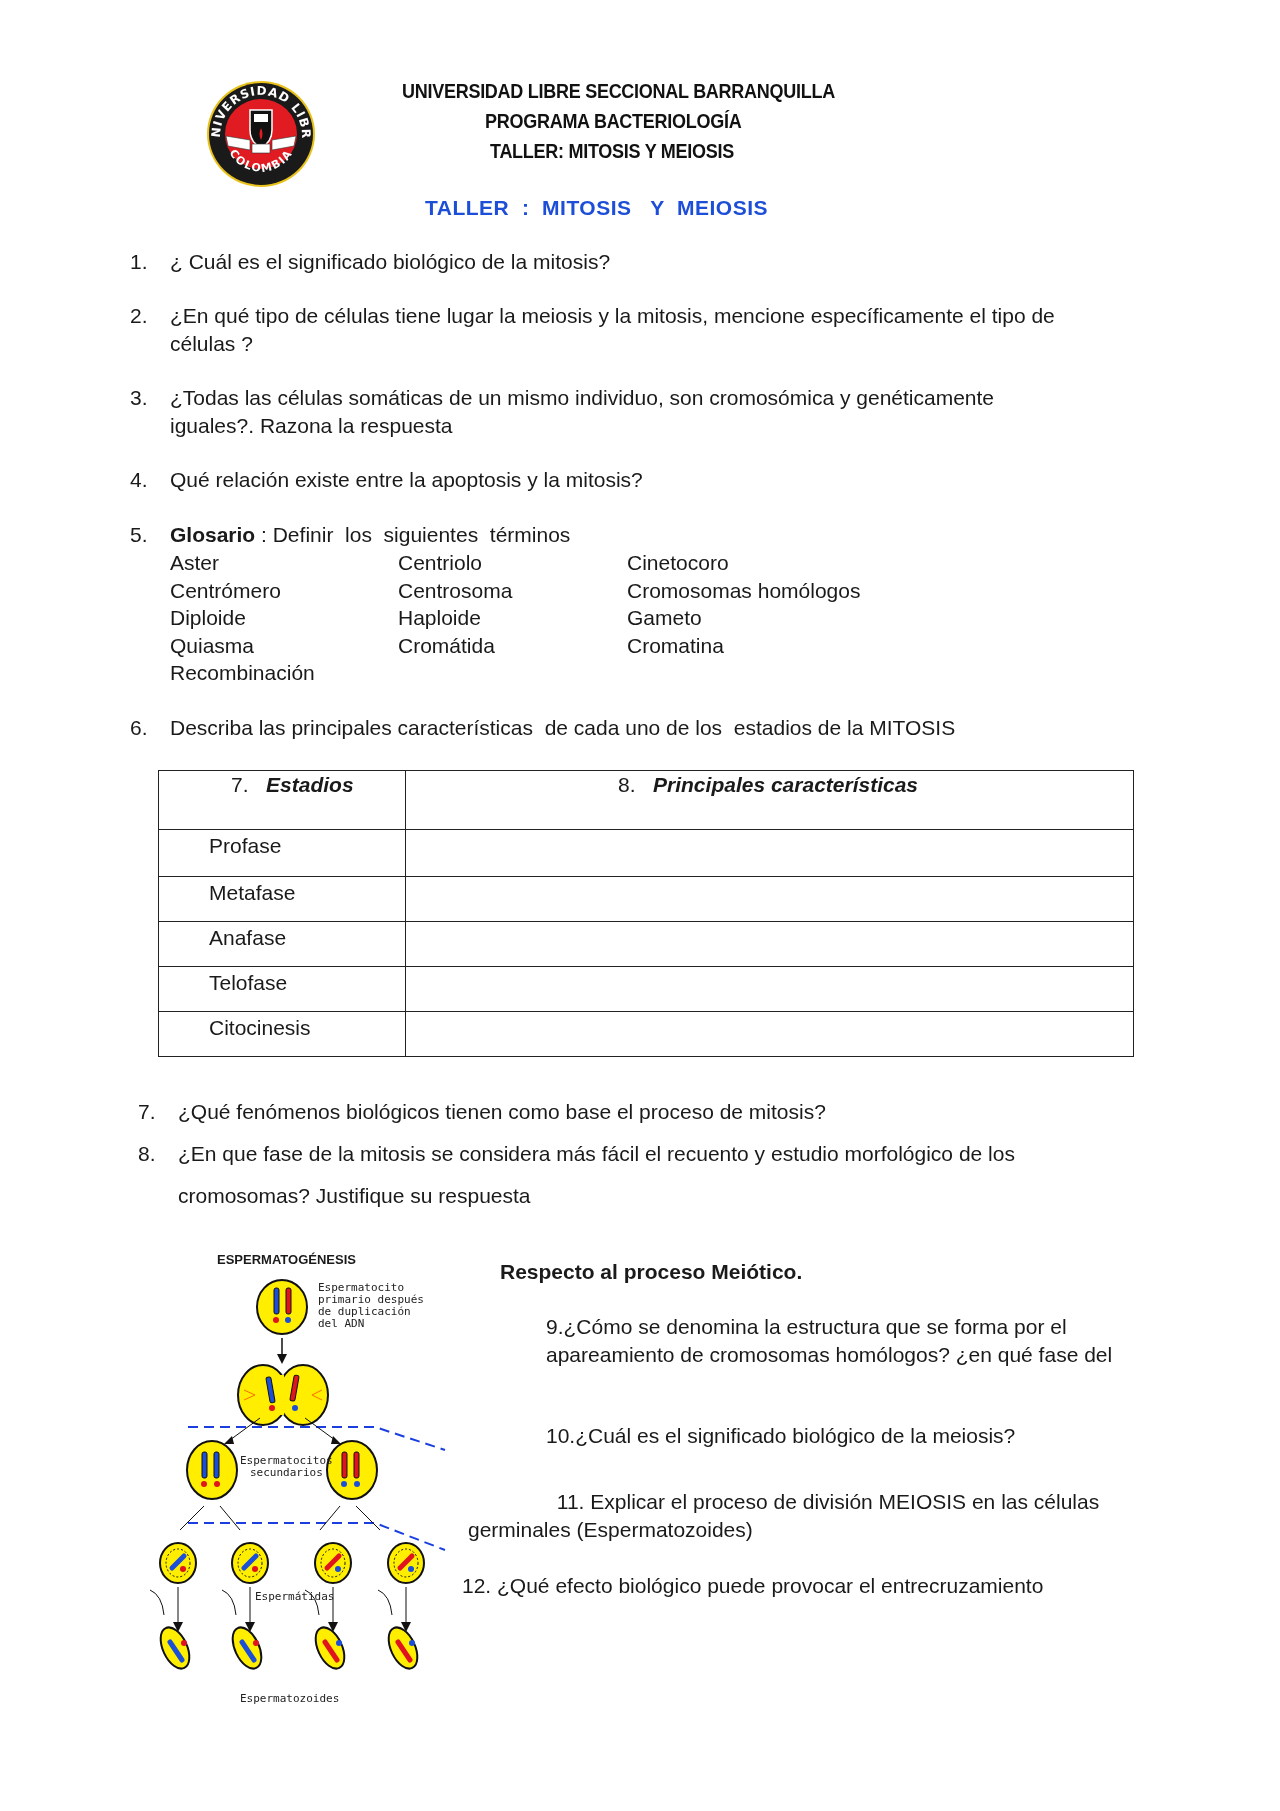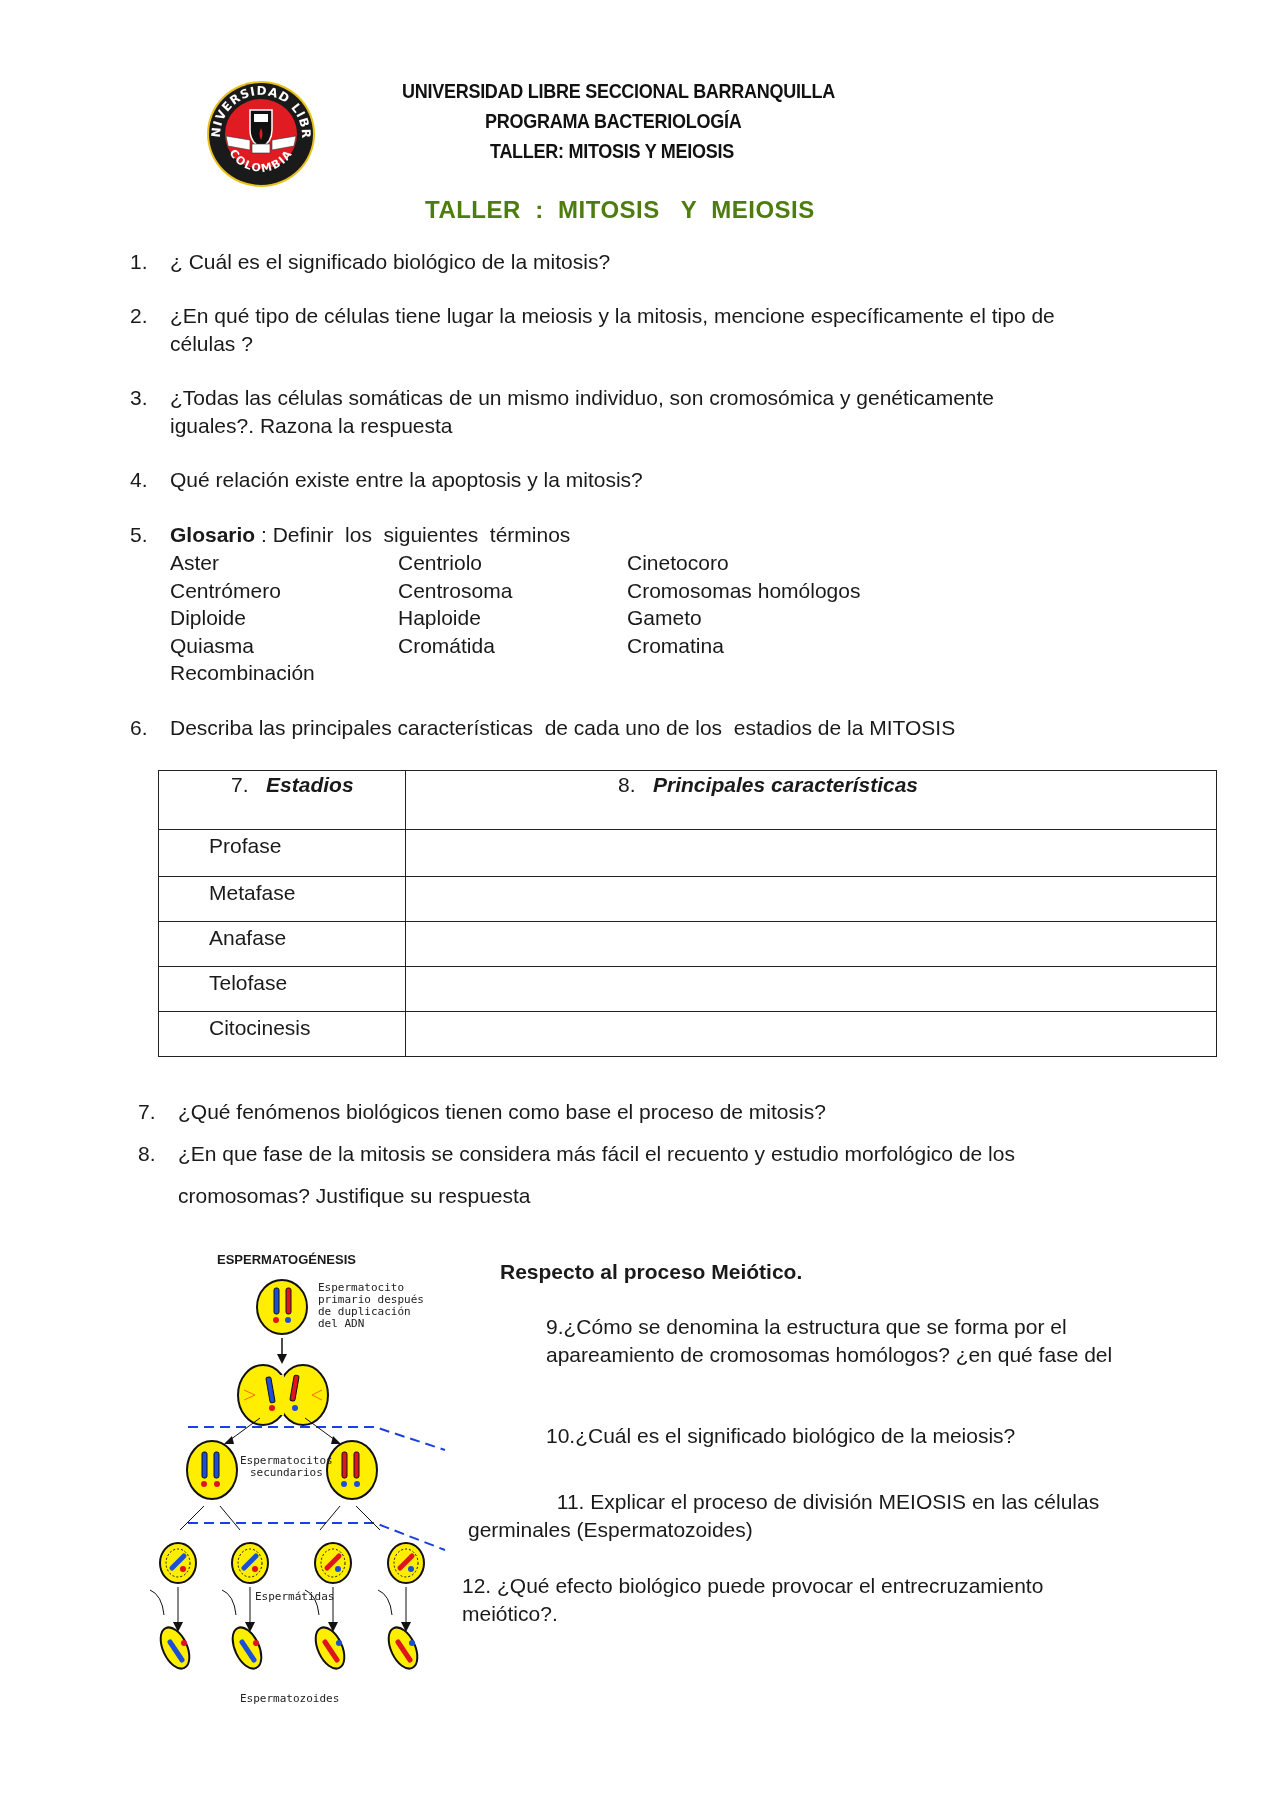--- a/index.html
+++ b/index.html
@@ -1,24 +1,24 @@
 <!DOCTYPE html>
 <html><head>
 <meta charset="utf-8">
 <style>
   html, body { margin:0; padding:0; background:#ffffff; }
   body { width:1280px; height:1811px; position:relative; overflow:hidden; font-family:"Liberation Sans", sans-serif; color:#1a1a1a; }
   .abs { position:absolute; }
   .hdr-line { font-weight:bold; font-size:20px; letter-spacing:-0.3px; white-space:nowrap; color:#111; transform:scaleX(0.9); transform-origin:left top; }
-  .title { font-weight:bold; font-size:24px; white-space:nowrap; letter-spacing:0.5px; color:#4d7c0f; }
+  .title { font-weight:bold; font-size:21px; white-space:nowrap; letter-spacing:0.5px; color:#1d4ed8; }
   .q { font-size:21px; line-height:28px; color:#1a1a1a; }
   .q .num { position:absolute; left:0; top:0; }
   .q .txt { position:absolute; left:40px; top:0; }
   .gl { font-size:21px; line-height:27.5px; white-space:nowrap; }
-  table.stages { position:absolute; left:158px; top:770px; width:1059px; border-collapse:collapse; font-size:21px; }
+  table.stages { position:absolute; left:158px; top:770px; width:976px; border-collapse:collapse; font-size:21px; }
   table.stages td { border:1.5px solid #222; vertical-align:top; padding:0; }
   table.stages td.c1 { width:246px; }
   .th-wrap { height:58px; position:relative; }
   .row-wrap { height:44px; position:relative; }
   .cell-text { position:absolute; left:50px; top:4px; }
   .th1 { position:absolute; left:72px; top:2px; white-space:nowrap; }
   .th2 { position:absolute; left:212px; top:2px; white-space:nowrap; }
   .bi { font-weight:bold; font-style:italic; }
   .diagram-label { font-family:"DejaVu Sans Mono", monospace; font-size:11px; color:#222; white-space:nowrap; }
   .just { text-align:justify; text-align-last:left; }
@@ -321,14 +321,13 @@
 
 <div class="abs q" style="left:546px;top:1422px;white-space:nowrap;">10.¿Cuál es el significado biológico de la meiosis?</div>
 
 <div class="abs q" style="left:468px;top:1488px;width:720px;">
   <div style="white-space:nowrap;text-align:center;">11. Explicar el proceso de división MEIOSIS en las células</div>
   <div>germinales (Espermatozoides)</div>
 </div>
 
 <div class="abs q" style="left:462px;top:1572px;width:728px;">
   <div class="just">12. ¿Qué efecto biológico puede provocar el entrecruzamiento</div>
-  <div>meiótico?.</div>
 </div>
 
 </body></html>

